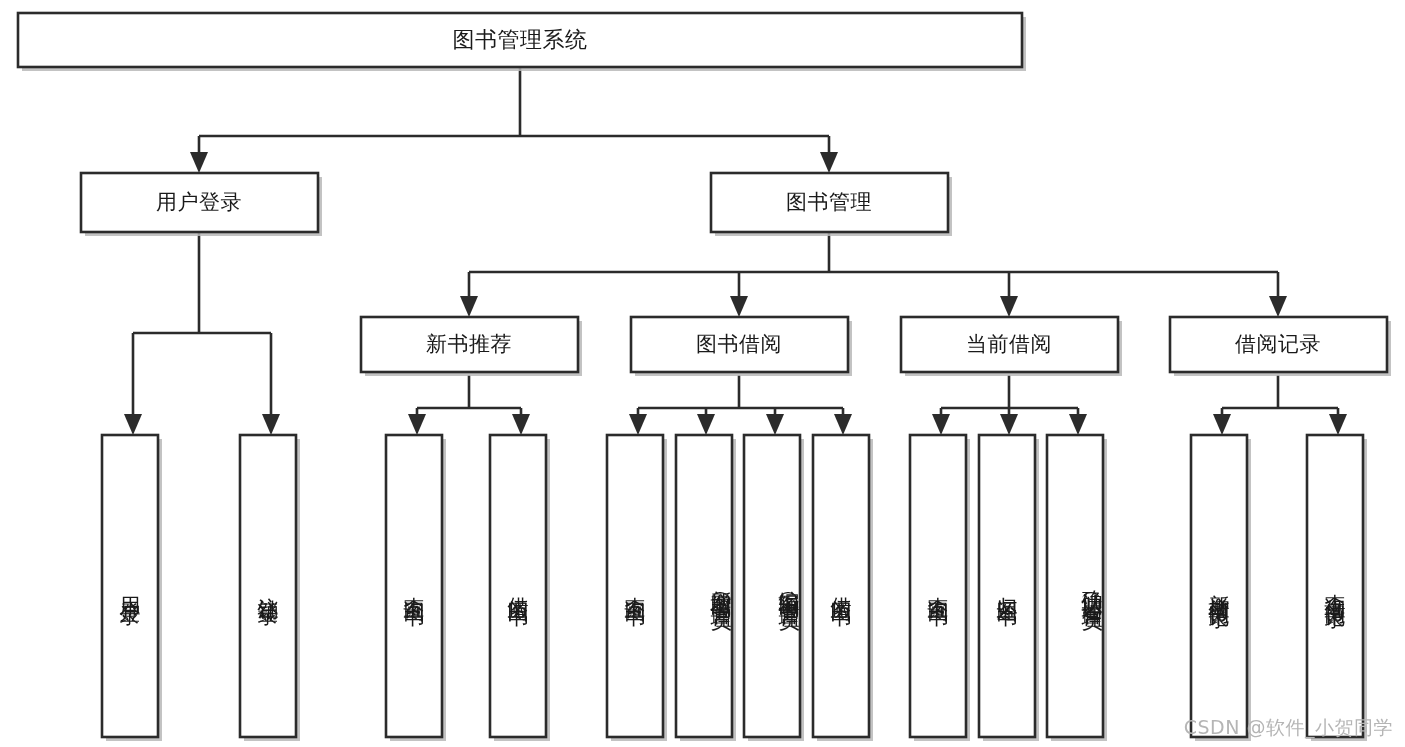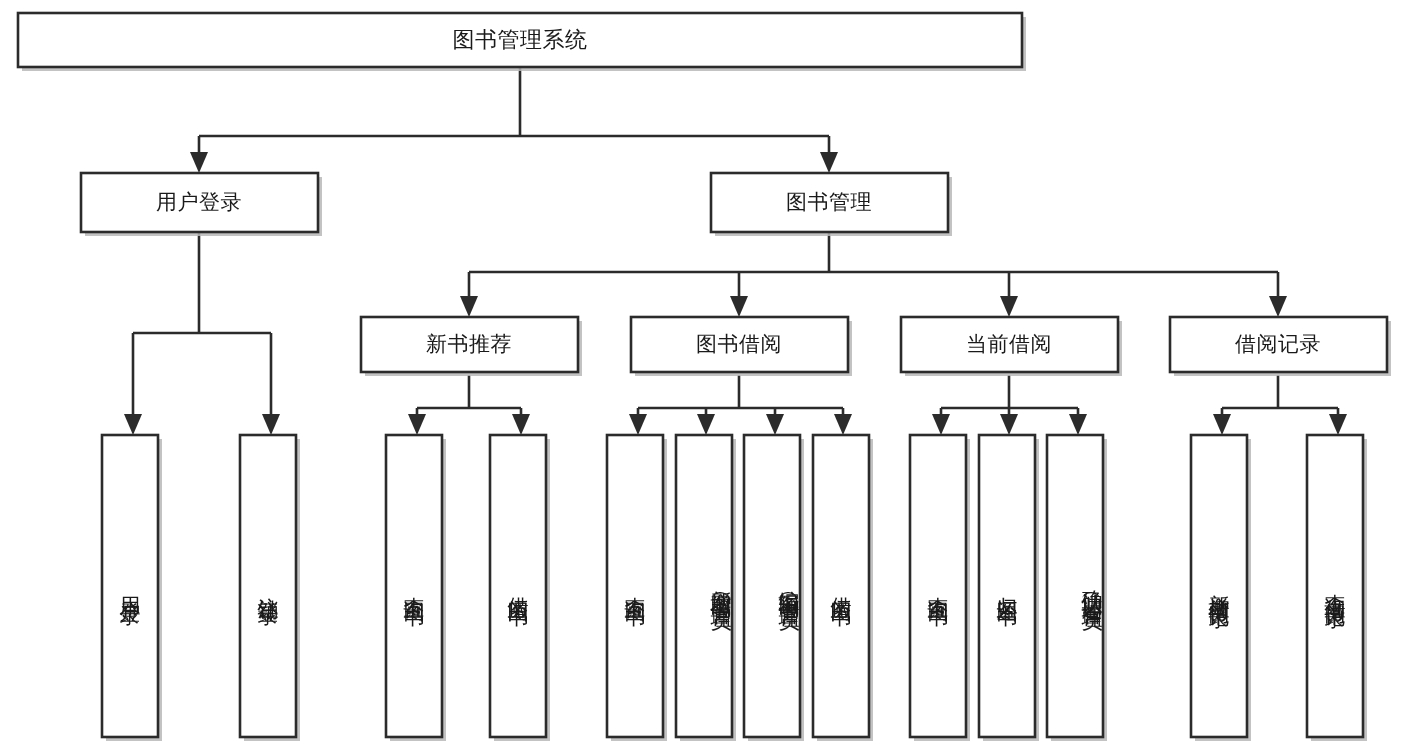--- a/index.html
+++ b/index.html
@@ -248,14 +248,15 @@
   <div class="leaf-label" style="left:607px; top:435px; width:56px; height:302px;">查询图书</div>
   <div class="leaf-label" style="left:676px; top:435px; width:56px; height:302px; align-items:flex-start;">新增图书（管理员）</div>
   <div class="leaf-label" style="left:744px; top:435px; width:56px; height:302px; align-items:flex-start;">编辑图书（管理员）</div>
   <div class="leaf-label" style="left:813px; top:435px; width:56px; height:302px;">借阅图书</div>
   <div class="leaf-label" style="left:910px; top:435px; width:56px; height:302px;">查询图书</div>
   <div class="leaf-label" style="left:979px; top:435px; width:56px; height:302px;">归还图书</div>
   <div class="leaf-label" style="left:1047px; top:435px; width:56px; height:302px; align-items:flex-start;">确认归还（管理员）</div>
   <div class="leaf-label" style="left:1191px; top:435px; width:56px; height:302px;">新增借阅记录</div>
   <div class="leaf-label" style="left:1307px; top:435px; width:56px; height:302px;">查询借阅记录</div>
 
+  <div class="watermark">CSDN @软件_小贺同学</div>
 
 </div>
 
 </body></html>

